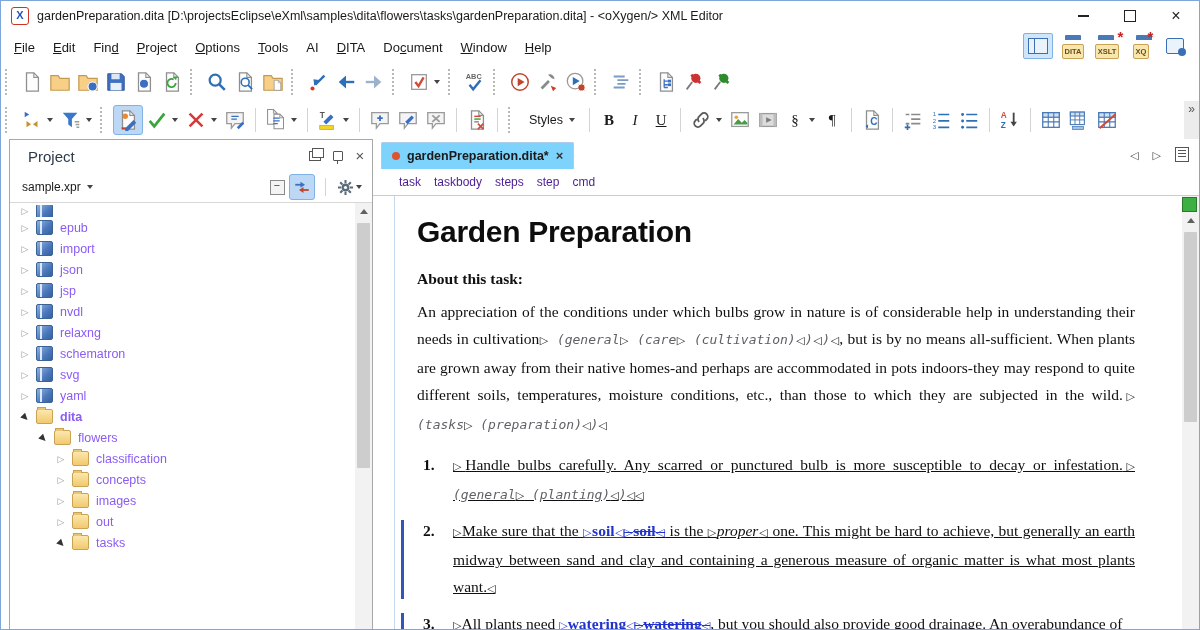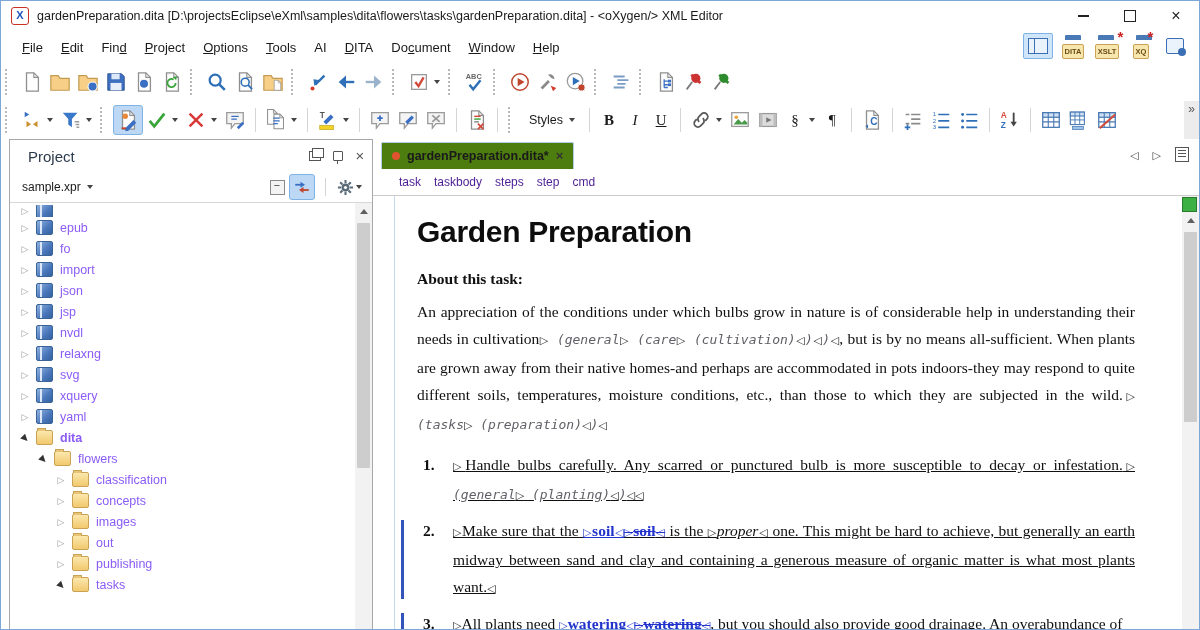--- a/index.html
+++ b/index.html
@@ -11,21 +11,21 @@
   .titlebar{height:30px;display:flex;align-items:center;padding-left:10px;font-size:12.5px;}
   .applogo{width:16px;height:16px;border:1.5px solid #cc3322;border-radius:3px;color:#2255bb;
            font-weight:bold;font-size:11px;line-height:14px;text-align:center;margin-right:8px;background:#fff;}
   .wcontrols{margin-left:auto;display:flex;}
   .wbtn{width:46px;height:30px;display:flex;align-items:center;justify-content:center;color:#222;font-size:14px;}
   .ic-min{width:11px;height:1.5px;background:#222;display:inline-block;}
   .ic-max{width:10px;height:10px;border:1.3px solid #222;display:inline-block;}
   .ic-x{font-size:16px;line-height:16px;}
   
   .menurow{height:32px;display:flex;align-items:center;position:relative;}
-  .menubar{display:flex;padding-left:4px;margin-left:8px;}
+  .menubar{display:flex;padding-left:4px;}
   .mitem{padding:4px 9px;font-size:13px;}
   .persps{position:absolute;right:10px;top:2px;display:flex;gap:6px;align-items:center;}
   .persp{width:28px;height:24px;display:flex;align-items:center;justify-content:center;position:relative;border-radius:2px;}
   .persp.sel{background:#cfe6fa;border:1px solid #7fb2e5;}
   .layout-ic{width:18px;height:14px;border:1.4px solid #3a6fb5;background:#eaf3fc;position:relative;}
   .layout-ic::before{content:"";position:absolute;left:5px;top:0;bottom:0;width:1.4px;background:#3a6fb5;}
   .badge{font-size:7.5px;font-weight:bold;color:#6a4a10;background:#f7e7af;border:1px solid #c9a254;
          border-radius:2px;padding:2px 2px;line-height:1;position:relative;}
   .badge-top{position:absolute;left:3px;top:0px;width:16px;height:5px;background:#4a7ab5;border-radius:1px 1px 0 0;}
   .badgewrap{position:relative;padding-top:5px;}
@@ -82,21 +82,21 @@
   .bold .tlabel{font-weight:bold;}
   .lvl0{padding-left:8px;} .lvl1{padding-left:26px;} .lvl2{padding-left:44px;}
   
   .sbar{position:absolute;top:0;right:0;width:17px;bottom:0;background:#f2f2f2;}
   .sarrow{height:17px;display:flex;align-items:center;justify-content:center;}
   .sarrow::before{content:"";border-left:4px solid transparent;border-right:4px solid transparent;border-bottom:5px solid #606060;}
   .sthumb{position:absolute;left:2px;right:2px;background:#cdcdcd;border-radius:1px;}
   
   .editor{flex:1;display:flex;flex-direction:column;position:relative;min-width:0;}
   .tabbar{height:30px;display:flex;align-items:flex-end;padding-left:8px;position:relative;}
-  .tab{display:flex;align-items:center;gap:7px;background:#4d7c0f;border:1px solid #aecbe8;border-bottom:none;
+  .tab{display:flex;align-items:center;gap:7px;background:#7dd3fc;border:1px solid #aecbe8;border-bottom:none;
        padding:5px 10px 6px 10px;font-size:12.5px;font-weight:bold;border-radius:2px 2px 0 0;}
   .tabdot{width:8px;height:8px;border-radius:50%;background:#e0532f;}
   .tabclose::before{content:"×";font-weight:bold;color:#333;font-size:13px;}
   .tabnav{position:absolute;right:10px;top:6px;display:flex;gap:14px;align-items:center;color:#444;}
   .tn-left::before{content:"◁";font-size:11px;} .tn-right::before{content:"▷";font-size:11px;}
   .ic-tablist{width:12px;height:13px;border:1.2px solid #555;display:inline-block;position:relative;}
   .ic-tablist::before{content:"";position:absolute;left:2px;top:2px;right:2px;height:1.2px;background:#555;box-shadow:0 3px 0 #555,0 6px 0 #555;}
   .crumbbar{height:26px;display:flex;align-items:center;gap:13px;padding-left:26px;font-size:12px;color:#4c1d95;
             border-bottom:1px solid #ccc;}
   .docarea{flex:1;position:relative;overflow:hidden;}
@@ -590,25 +590,20 @@
             <span class="tlabel"></span>
           </div>
           <div class="trow lvl0 blue closed">
             <span class="tw"></span>
             <span class="ticon"></span>
             <span class="tlabel">epub</span>
           </div>
           <div class="trow lvl0 blue closed">
             <span class="tw"></span>
             <span class="ticon"></span>
-            <span class="tlabel">fo</span>
-          </div>
-          <div class="trow lvl0 blue closed">
-            <span class="tw"></span>
-            <span class="ticon"></span>
             <span class="tlabel">import</span>
           </div>
           <div class="trow lvl0 blue closed">
             <span class="tw"></span>
             <span class="ticon"></span>
             <span class="tlabel">json</span>
           </div>
           <div class="trow lvl0 blue closed">
             <span class="tw"></span>
             <span class="ticon"></span>
@@ -620,30 +615,30 @@
             <span class="tlabel">nvdl</span>
           </div>
           <div class="trow lvl0 blue closed">
             <span class="tw"></span>
             <span class="ticon"></span>
             <span class="tlabel">relaxng</span>
           </div>
           <div class="trow lvl0 blue closed">
             <span class="tw"></span>
             <span class="ticon"></span>
+            <span class="tlabel">schematron</span>
+          </div>
+          <div class="trow lvl0 blue closed">
+            <span class="tw"></span>
+            <span class="ticon"></span>
             <span class="tlabel">svg</span>
           </div>
           <div class="trow lvl0 blue closed">
             <span class="tw"></span>
             <span class="ticon"></span>
-            <span class="tlabel">xquery</span>
-          </div>
-          <div class="trow lvl0 blue closed">
-            <span class="tw"></span>
-            <span class="ticon"></span>
             <span class="tlabel">yaml</span>
           </div>
           <div class="trow lvl0 yellow open bold">
             <span class="tw"></span>
             <span class="ticon"></span>
             <span class="tlabel">dita</span>
           </div>
           <div class="trow lvl1 yellow open">
             <span class="tw"></span>
             <span class="ticon"></span>
@@ -661,25 +656,20 @@
           </div>
           <div class="trow lvl2 yellow closed">
             <span class="tw"></span>
             <span class="ticon"></span>
             <span class="tlabel">images</span>
           </div>
           <div class="trow lvl2 yellow closed">
             <span class="tw"></span>
             <span class="ticon"></span>
             <span class="tlabel">out</span>
-          </div>
-          <div class="trow lvl2 yellow closed">
-            <span class="tw"></span>
-            <span class="ticon"></span>
-            <span class="tlabel">publishing</span>
           </div>
           <div class="trow lvl2 yellow open">
             <span class="tw"></span>
             <span class="ticon"></span>
             <span class="tlabel">tasks</span>
           </div>
         </div>
       <div class="sbar">
         <div class="sarrow"></div>
         <div class="sthumb" style="top:20px;height:245px;"></div>

